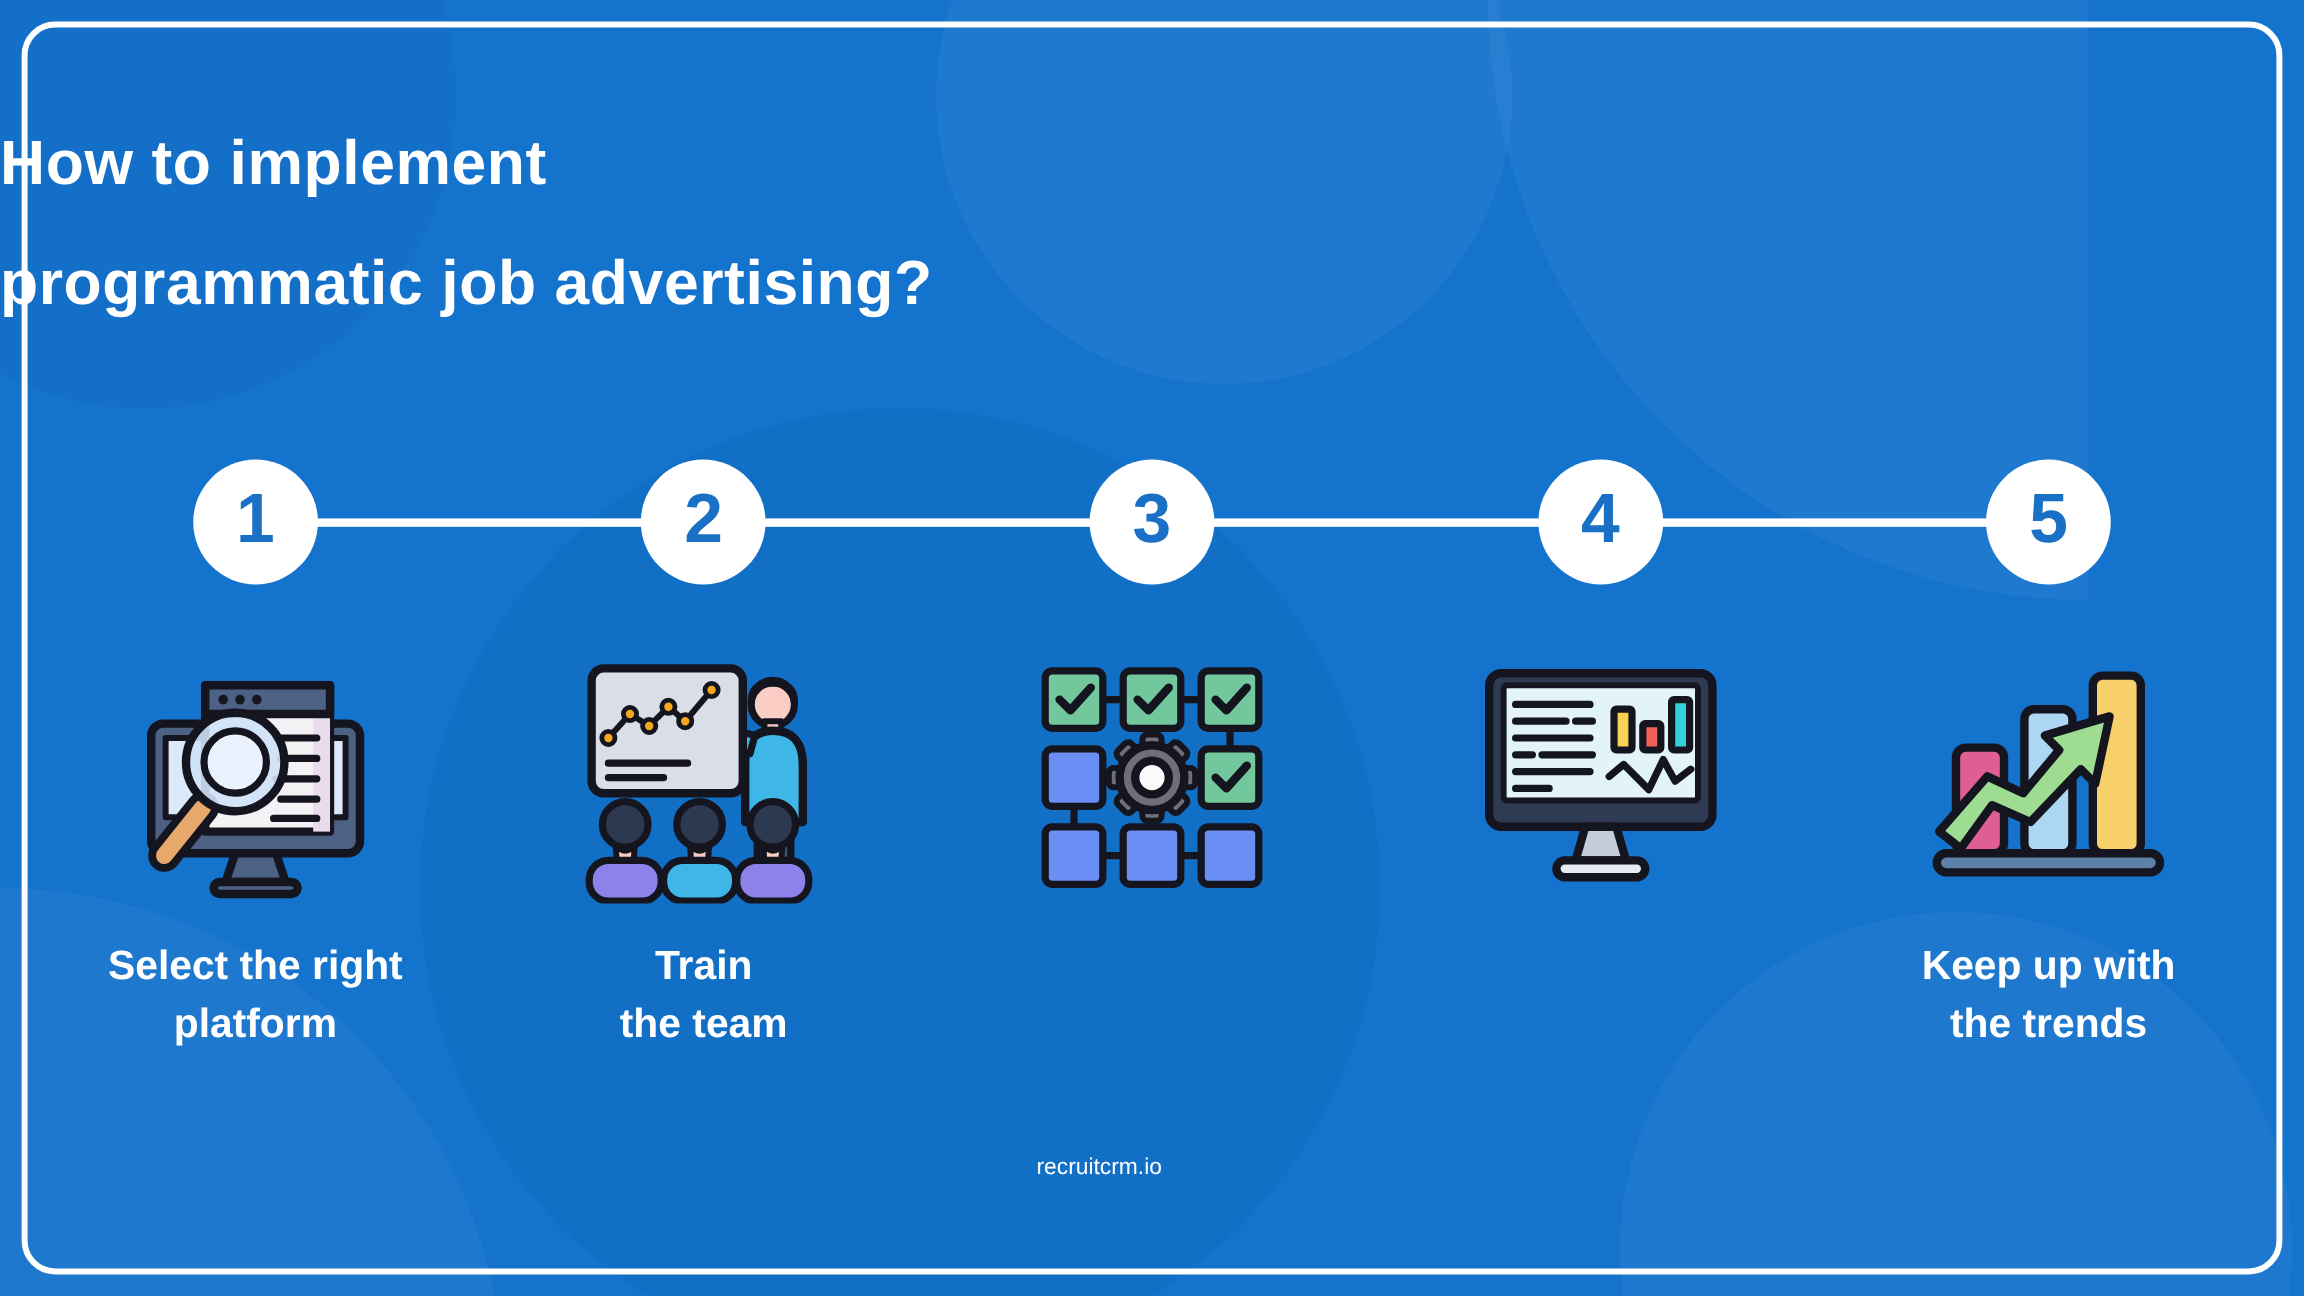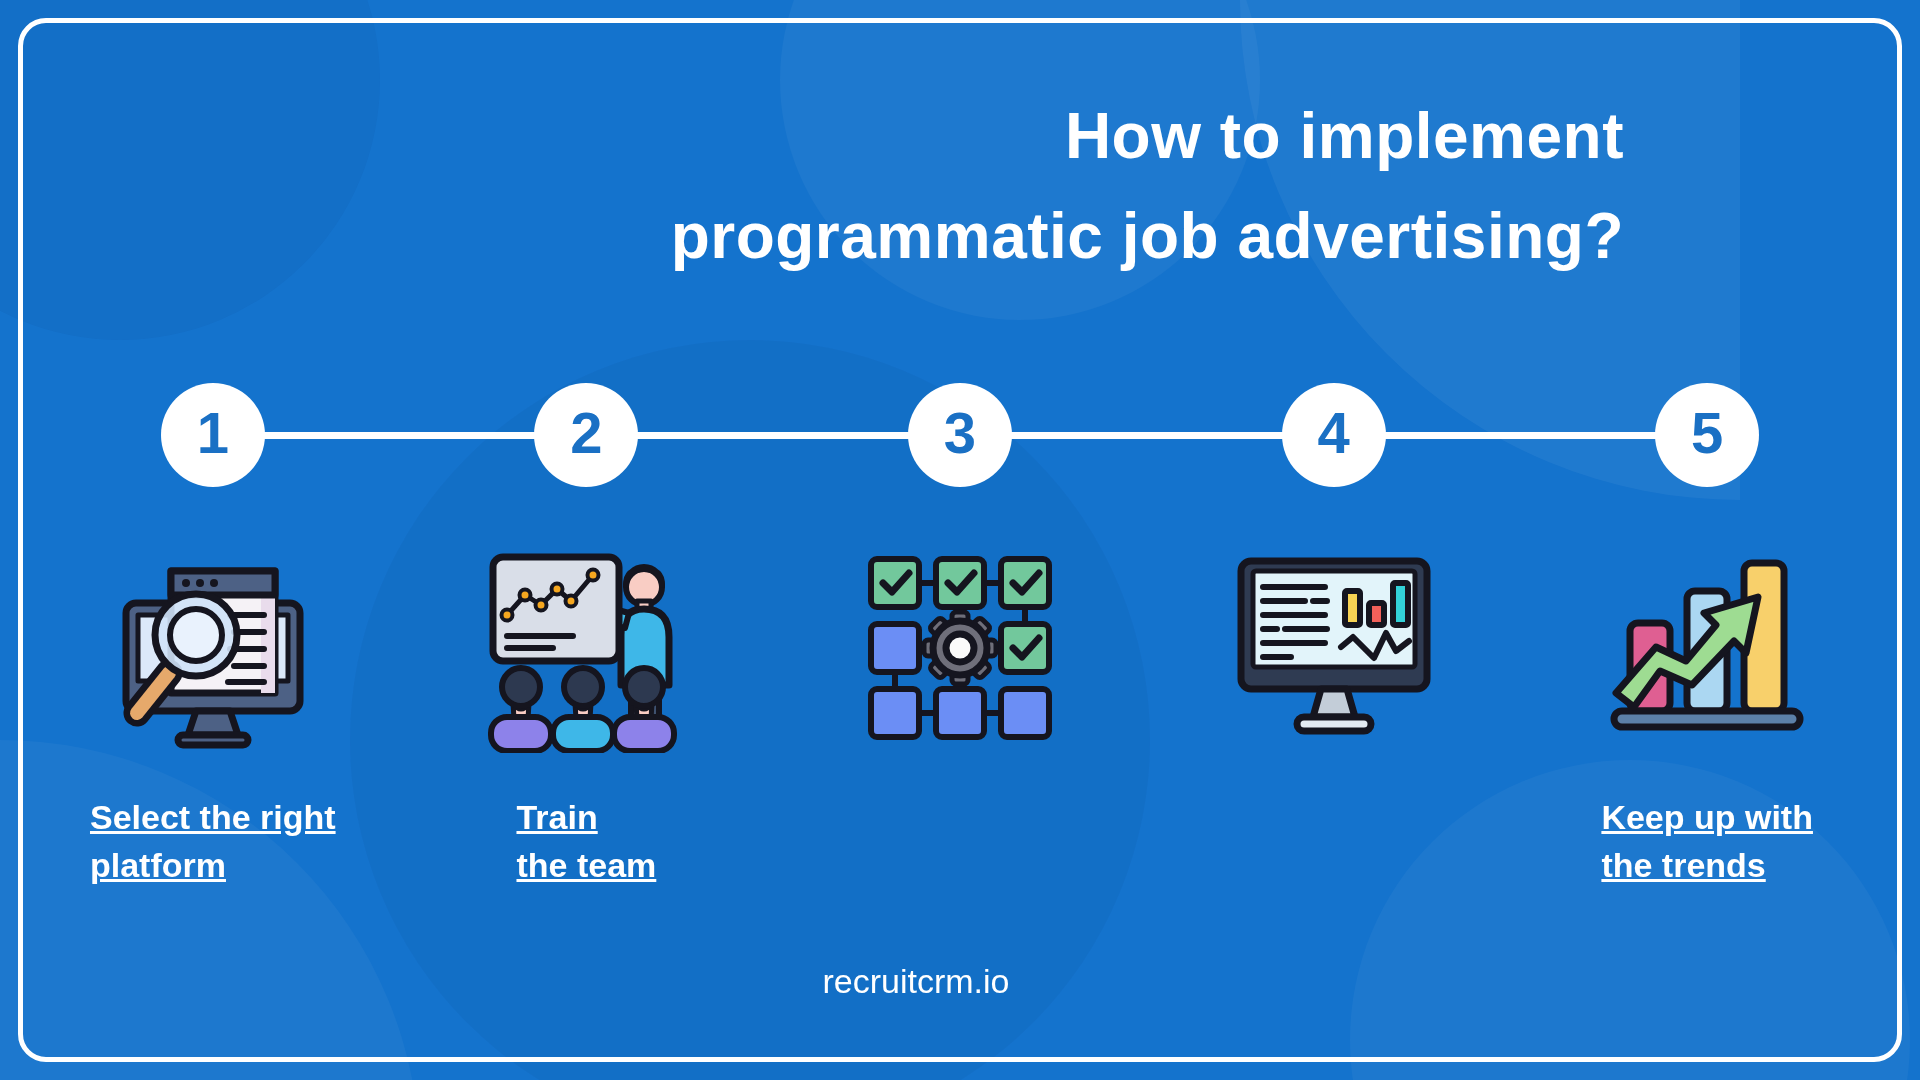--- a/index.html
+++ b/index.html
@@ -21,22 +21,22 @@
   .s6{left:780px;top:-160px;width:480px;height:480px;border-radius:50%;background:rgba(255,255,255,.045);}
 
   .frame{
     position:absolute;left:18px;top:18px;right:18px;bottom:18px;
     border:5px solid #ffffff;border-radius:28px;
     pointer-events:none;
   }
 
   .title{
     position:absolute;top:86px;left:0;width:1624px;
-    text-align:right;
-    font-size:64px;font-weight:bold;line-height:100px;
+    text-align:left;
+    font-size:52px;font-weight:bold;line-height:100px;
     white-space:pre-line;
     letter-spacing:.5px;
   }
 
   .steps{
     position:absolute;left:26px;top:383px;width:1868px;
     display:flex;
   }
   .connector{
     position:absolute;left:187px;top:49px;
@@ -56,27 +56,27 @@
   .num{
     color:#1a70c4;font-size:58px;font-weight:bold;line-height:1;
     transform:translateY(-2px);
   }
   .icon-box{
     margin-top:56px;width:210px;height:210px;
     display:flex;align-items:center;justify-content:center;
   }
   .icon-box svg{width:210px;height:210px;display:block;}
   .label{
-    margin-top:40px;
+    margin-top:28px;
     font-size:34px;font-weight:bold;line-height:48px;
-    text-align:left;white-space:pre-line;text-decoration:underline;
+    text-align:center;white-space:pre-line;
   }
   .footer{
     position:absolute;top:962px;left:0;width:1832px;
-    text-align:center;font-size:34px;font-weight:normal;
+    text-align:center;font-size:19px;font-weight:normal;
   }
 </style>
 </head>
 <body>
 
 <div>
   <div class="shape s1"></div>
   <div class="shape s2"></div>
   <div class="shape s3"></div>
   <div class="shape s4"></div>

